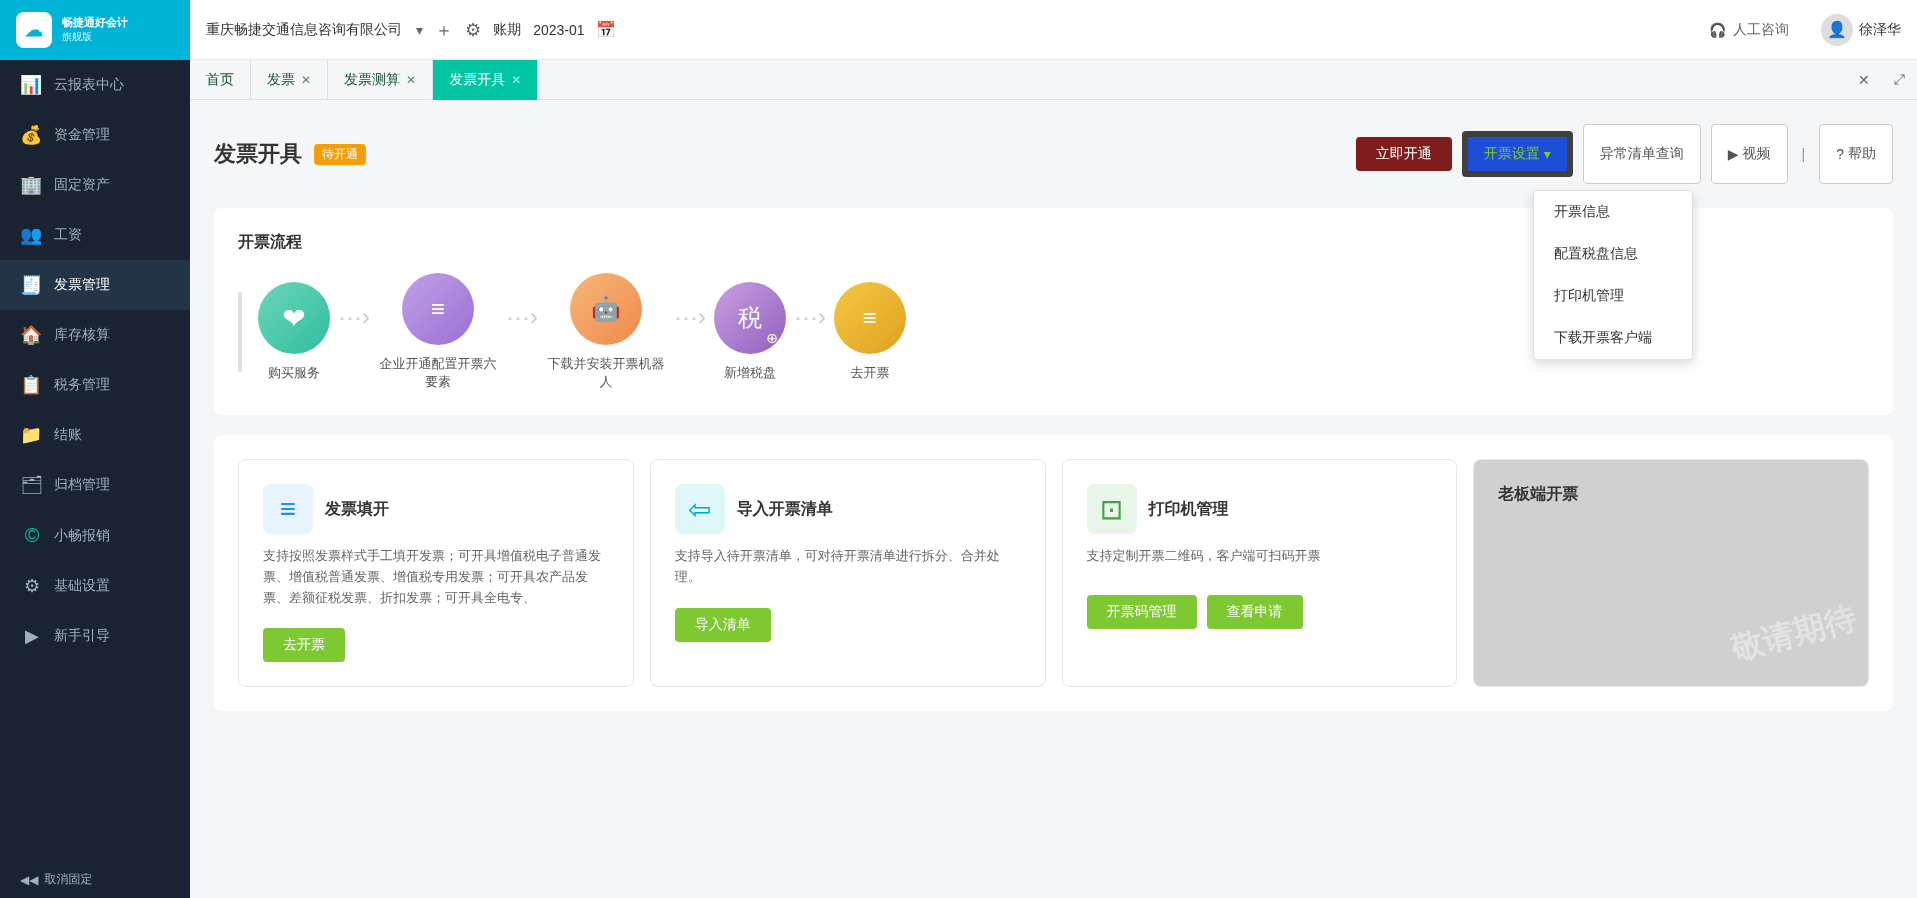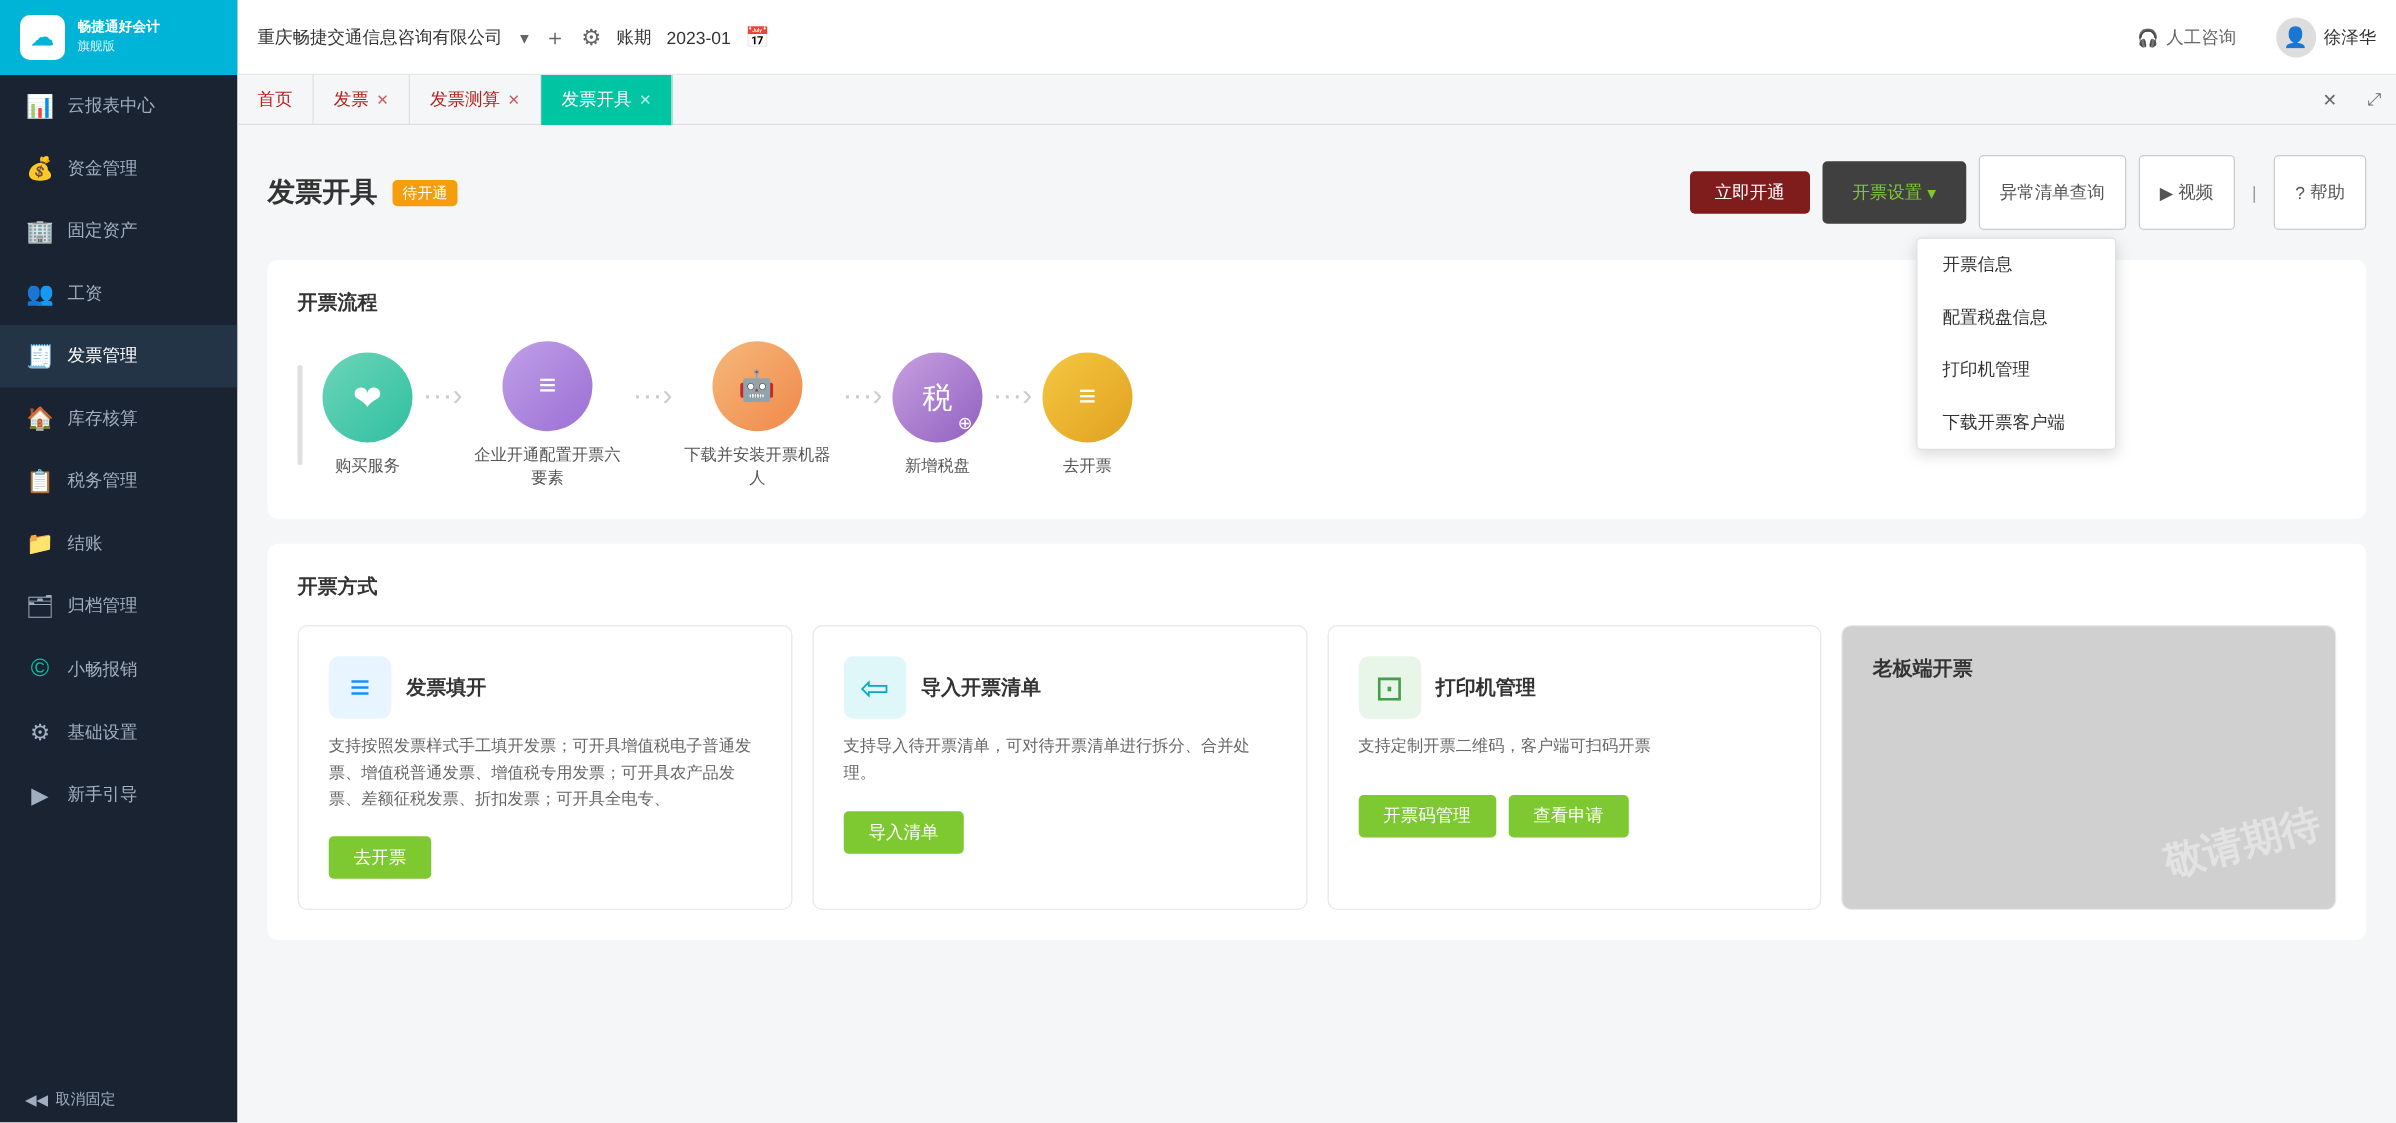--- a/index.html
+++ b/index.html
@@ -31,36 +31,36 @@
     .header-add { color: #666; cursor: pointer; font-size: 18px; }
     .header-settings { color: #666; cursor: pointer; font-size: 18px; }
     .header-period-icon { font-size: 16px; color: #666; cursor: pointer; }
     .header-spacer { flex: 1; }
     .header-support { display: flex; align-items: center; gap: 6px; color: #666; font-size: 14px; cursor: pointer; }
     .header-user { display: flex; align-items: center; gap: 6px; color: #333; font-size: 14px; cursor: pointer; margin-left: 20px; }
     .user-avatar { width: 32px; height: 32px; background: #ddd; border-radius: 50%; display: flex; align-items: center; justify-content: center; color: #666; font-size: 16px; }
 
     
     .tabs-bar { background: #f5f6f7; height: 40px; display: flex; align-items: center; padding: 0 0; border-bottom: 1px solid #e0e0e0; }
-    .tab { display: flex; align-items: center; padding: 0 16px; height: 40px; font-size: 14px; color: #b91c1c; cursor: pointer; border-right: 1px solid #e0e0e0; gap: 6px; }
+    .tab { display: flex; align-items: center; padding: 0 16px; height: 40px; font-size: 14px; color: #14532d; cursor: pointer; border-right: 1px solid #e0e0e0; gap: 6px; }
     .tab.active { background: #00c5a3; color: white; }
     .tab-close { font-size: 12px; color: inherit; opacity: 0.7; }
     .tabs-spacer { flex: 1; }
     .tab-action-btn { padding: 0 12px; height: 40px; display: flex; align-items: center; color: #666; cursor: pointer; }
 
     
     .content { flex: 1; background: #f5f6f8; padding: 24px; overflow-y: auto; position: relative; }
 
     
     .page-header { display: flex; align-items: center; gap: 12px; margin-bottom: 24px; }
     .page-title { font-size: 22px; font-weight: bold; color: #333; }
     .page-badge { background: #f59e0b; color: white; font-size: 12px; padding: 2px 8px; border-radius: 4px; }
     .page-header-actions { margin-left: auto; display: flex; align-items: center; gap: 10px; position: relative; }
     .btn-primary { background: #7f1d1d; color: white; border: none; padding: 8px 20px; border-radius: 4px; font-size: 14px; cursor: pointer; }
-    .btn-outline-green { background: #404040; color: #7ec832; border: 8px solid #404040; padding: 8px 16px; border-radius: 4px; font-size: 14px; cursor: pointer; display: flex; align-items: center; gap: 4px; }
+    .btn-outline-green { background: #1d4ed8; color: #7ec832; border: 6px solid #404040; padding: 8px 16px; border-radius: 4px; font-size: 14px; cursor: pointer; display: flex; align-items: center; gap: 4px; }
     .btn-outline-gray { background: white; color: #555; border: 1px solid #ccc; padding: 20px 16px; border-radius: 4px; font-size: 14px; cursor: pointer; display: flex; align-items: center; gap: 4px; }
 
     
     .dropdown-menu { position: absolute; top: 110%; right: 200px; background: white; border: 1px solid #e0e0e0; border-radius: 4px; box-shadow: 0 4px 12px rgba(0,0,0,0.15); min-width: 160px; z-index: 100; }
     .dropdown-item { padding: 12px 20px; color: #333; cursor: pointer; font-size: 14px; }
     .dropdown-item.highlighted { background: #e8f4ff; color: #333; }
     .red-arrow { display: inline-block; color: red; font-size: 20px; margin-left: 8px; }
 
     
     .section { background: white; border-radius: 8px; padding: 24px; margin-bottom: 20px; }
@@ -277,21 +277,20 @@
           </div>
           <div class="flow-arrow">···›</div>
           <div class="flow-step">
             <div class="flow-step-icon step-gold" style="color:white; font-size:24px;">≡</div>
             <div class="flow-step-label">去开票</div>
           </div>
         </div>
       </div>
 
       <div class="section">
-        <div class="section-title">开票方式</div>
         <div class="method-cards">
 
           <div class="method-card">
             <div class="method-card-header">
               <div class="method-icon method-icon-blue" style="font-size:28px; color:#1890ff;">≡</div>
               <div class="method-title">发票填开</div>
             </div>
             <div class="method-desc">支持按照发票样式手工填开发票；可开具增值税电子普通发票、增值税普通发票、增值税专用发票；可开具农产品发票、差额征税发票、折扣发票；可开具全电专、</div>
             <button class="method-btn">去开票</button>
           </div>

